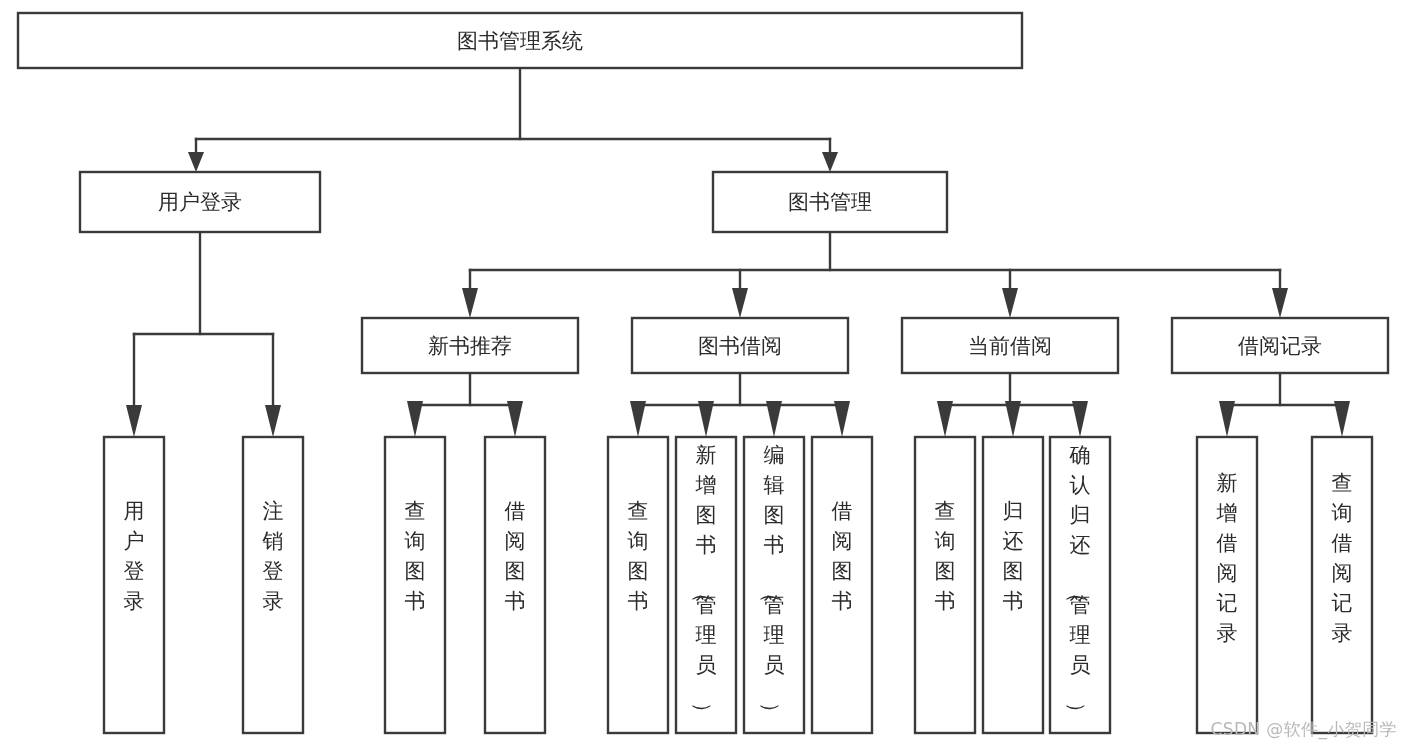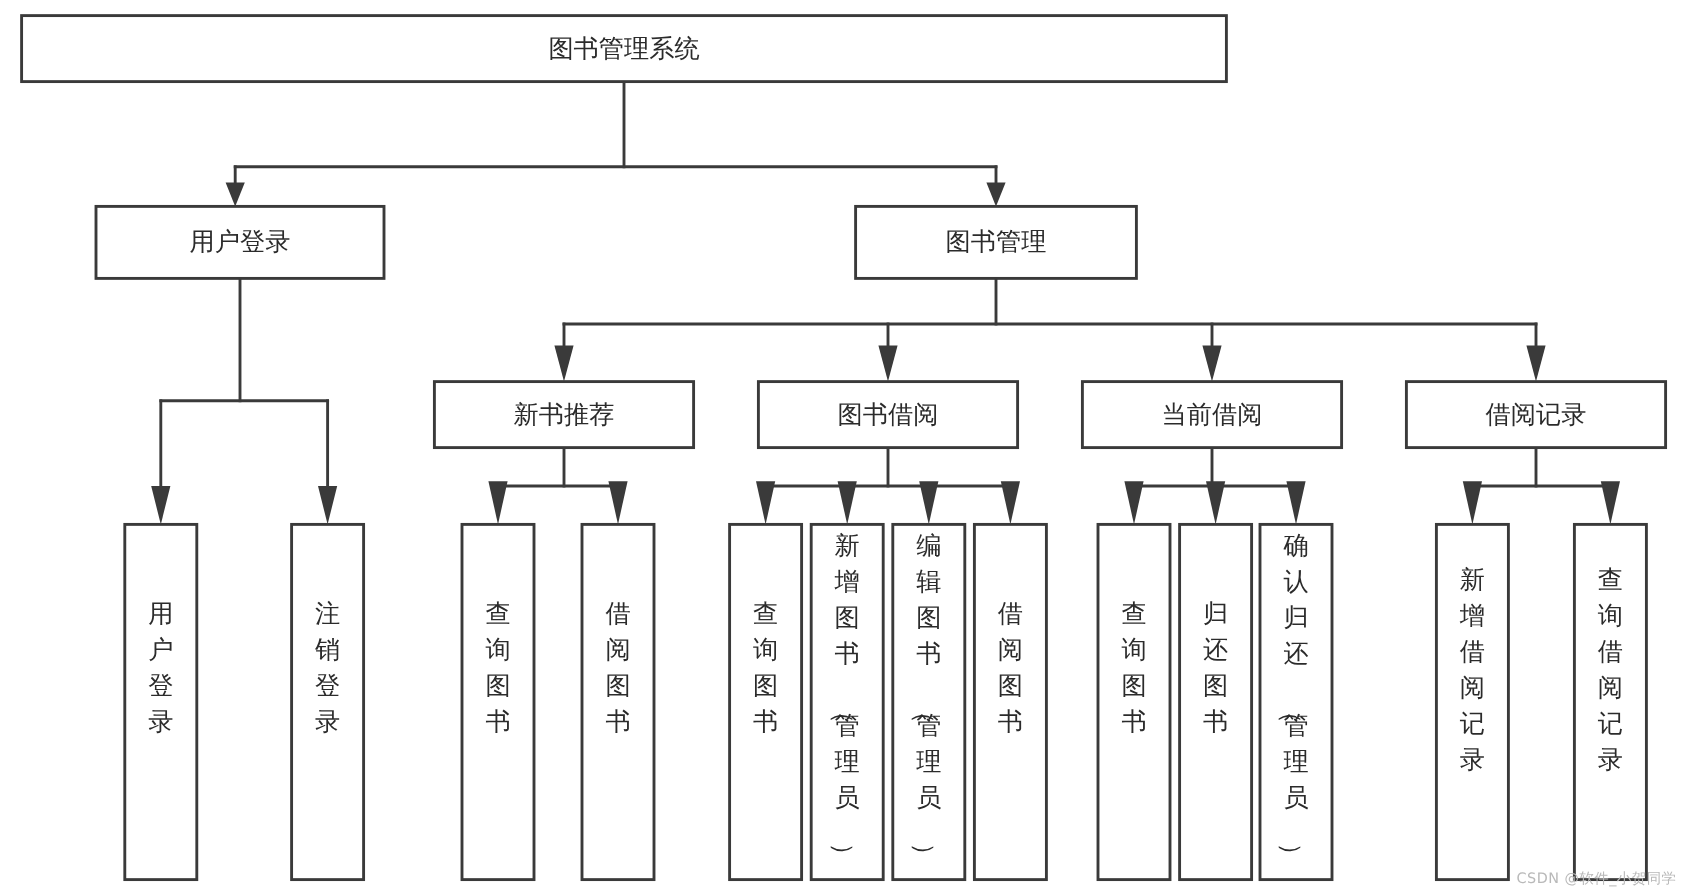--- a/index.html
+++ b/index.html
@@ -45,21 +45,21 @@
   }
   .arrow-head {
     fill: #3a3a3a;
     stroke: none;
   }
   .watermark {
     position: absolute;
     right: 8px;
     bottom: 6px;
     font-family: "DejaVu Sans", "Liberation Sans", sans-serif;
-    font-size: 12px;
+    font-size: 17px;
     color: #b9b9b9;
     white-space: nowrap;
     letter-spacing: 0.4px;
     pointer-events: none;
   }
 </style>
 </head>
 <body>
 
 <svg id="diagram" viewBox="0 0 1405 747" xmlns="http://www.w3.org/2000/svg">

